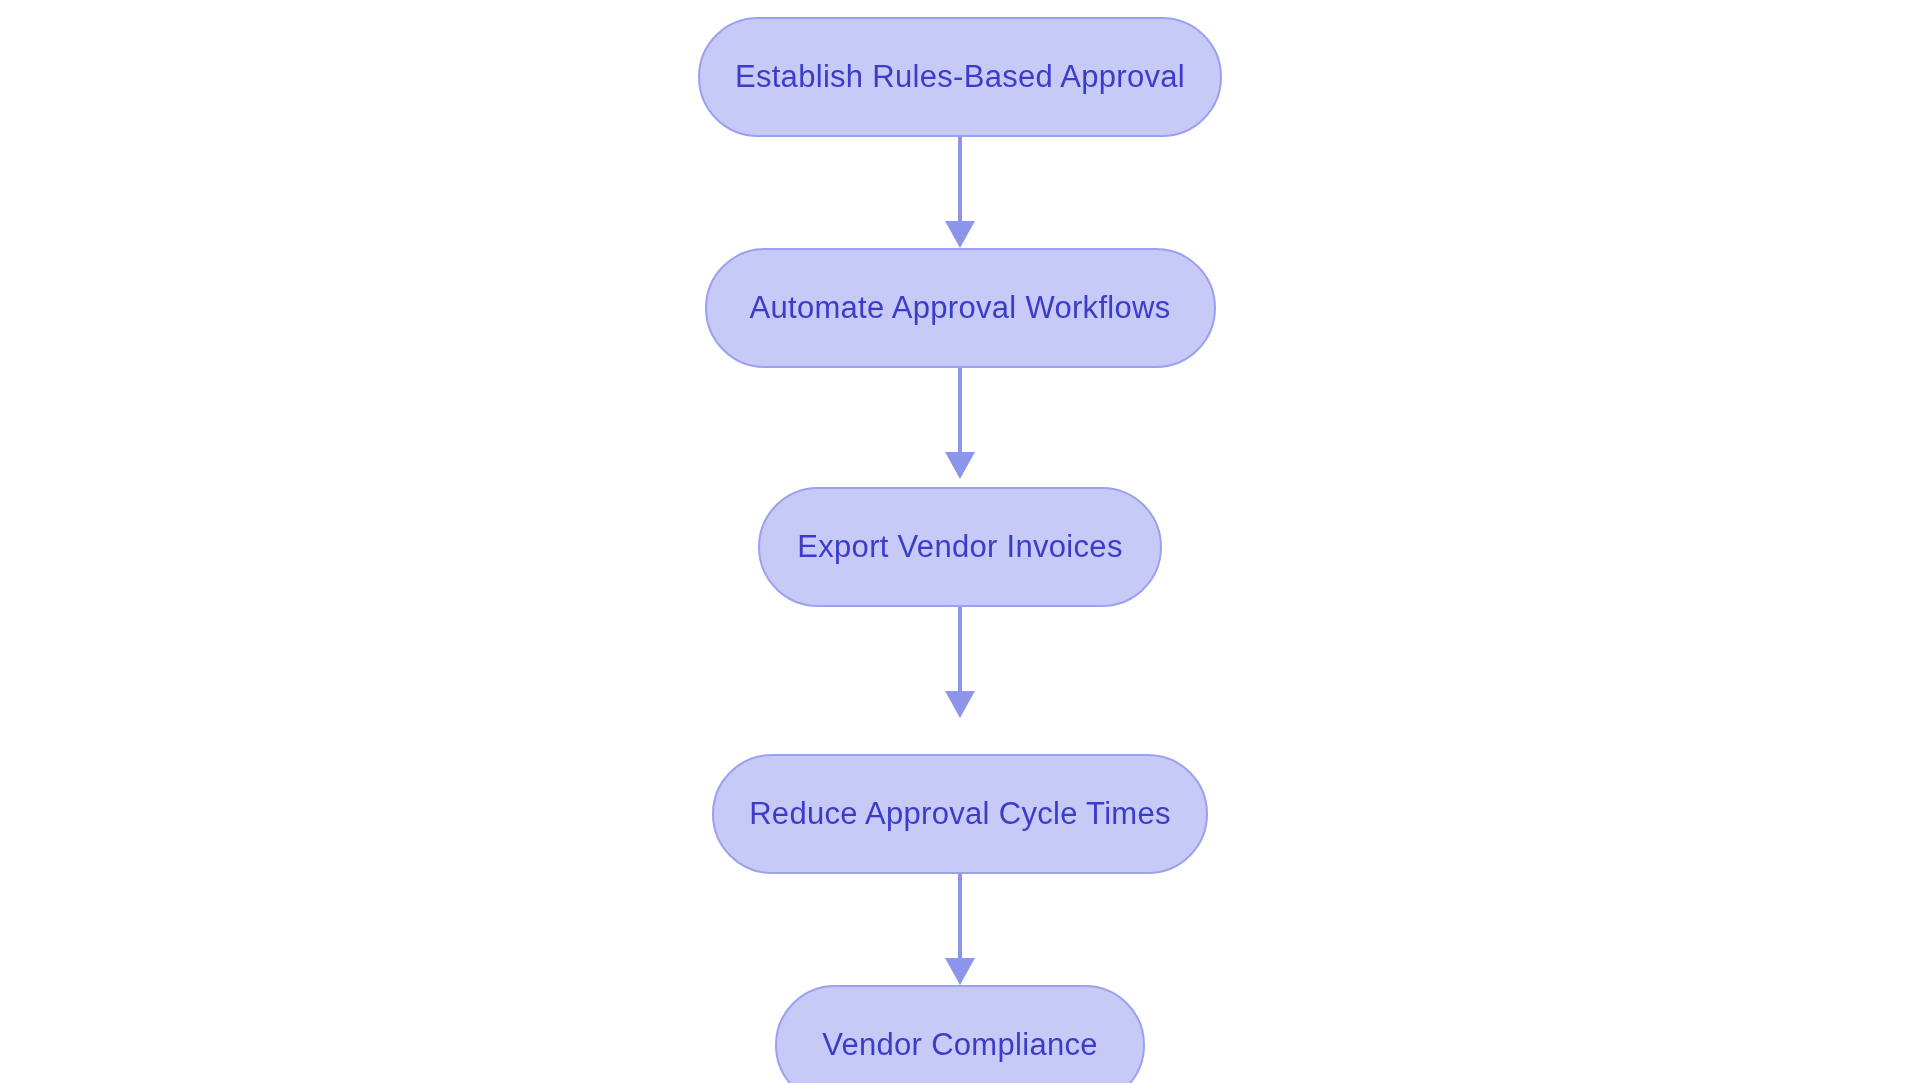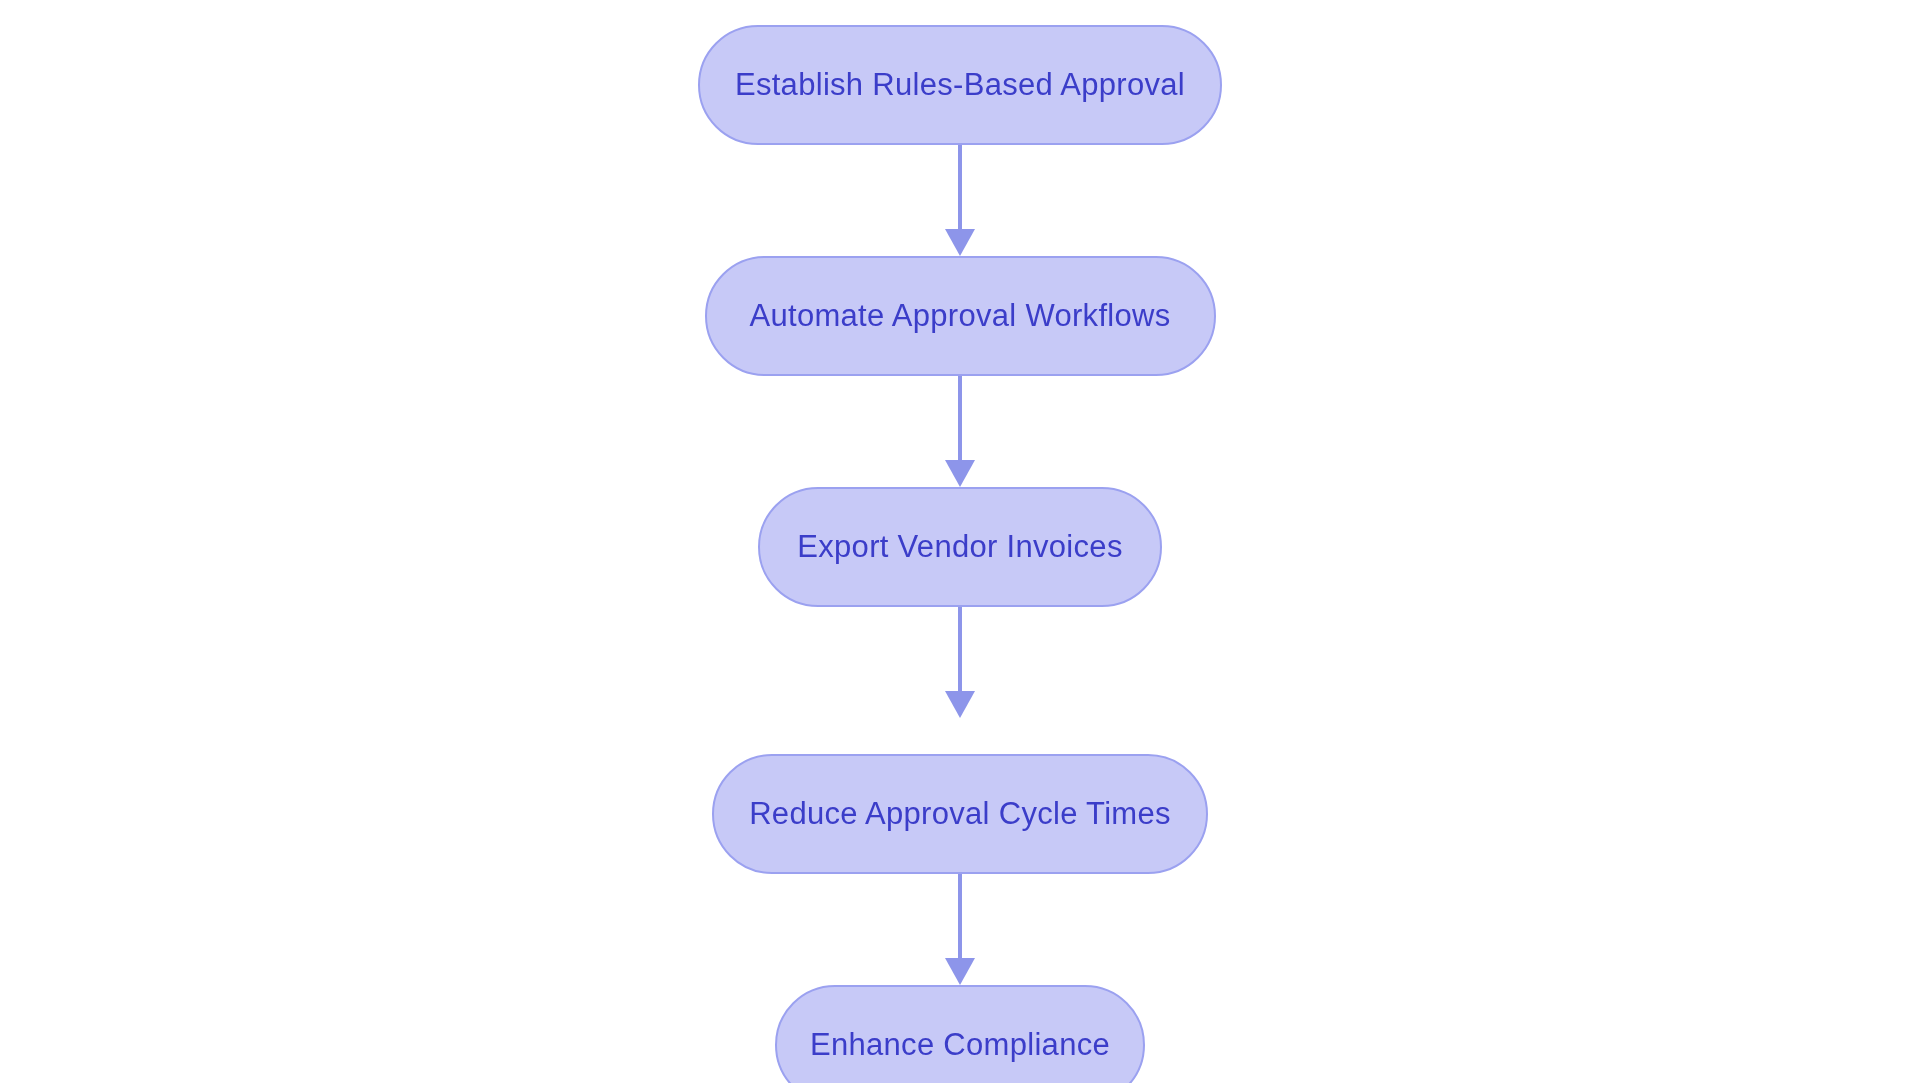--- a/index.html
+++ b/index.html
@@ -16,21 +16,21 @@
     height: 1083px;
     overflow: hidden;
     font-family: "Liberation Sans", sans-serif;
   }
   .stage {
     width: 1920px;
     height: 1083px;
     display: flex;
     flex-direction: column;
     align-items: center;
-    padding-top: 25px;
+    padding-top: 17px;
     background: var(--background);
   }
   .node {
     height: 120px;
     border-radius: 60px;
     background: var(--node-fill);
     border: 2px solid var(--node-border);
     display: flex;
     align-items: center;
     justify-content: center;
@@ -39,21 +39,21 @@
   .node-label {
     color: var(--node-text);
     font-size: 31px;
     font-weight: 400;
     letter-spacing: 0.3px;
     white-space: nowrap;
     text-align: center;
   }
   .w1 { width: 524px; }
   .w2 { width: 511px; }
-  .w3 { width: 404px; }
+  .w3 { width: 404px; margin-top: 8px; }
   .w4 { width: 496px; margin-top: 36px; }
   .w5 { width: 370px; }
   .connector {
     height: 111px;
     flex: 0 0 auto;
     display: flex;
     flex-direction: column;
     align-items: center;
   }
   .arrow-line {
@@ -106,16 +106,16 @@
   <div class="node w4">
     <span class="node-label">Reduce Approval Cycle Times</span>
   </div>
 
   <div class="connector">
     <span class="arrow-line"></span>
     <span class="arrow-head"></span>
   </div>
 
   <div class="node w5">
-    <span class="node-label">Enhance Compliance</span>
+    <span class="node-label">Vendor Compliance</span>
   </div>
 
 </div>
 
 </body></html>

